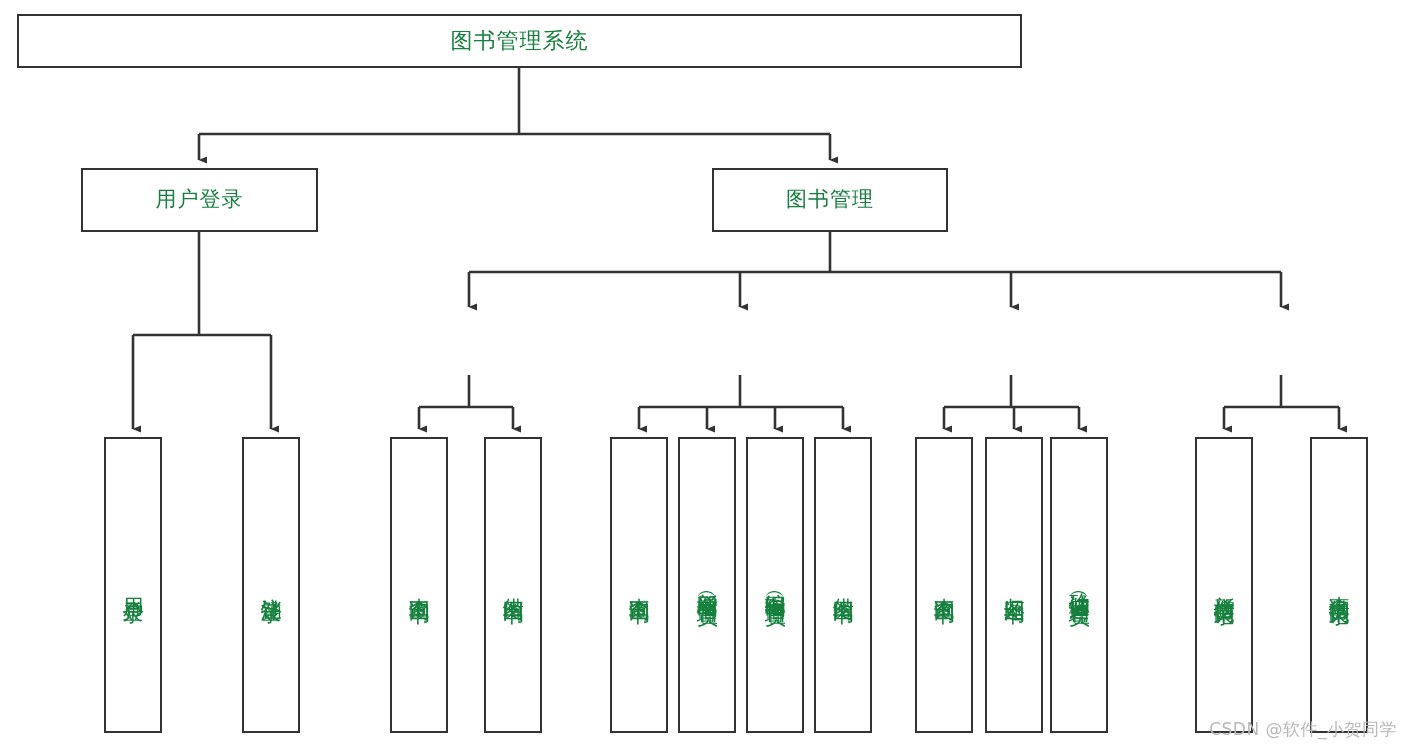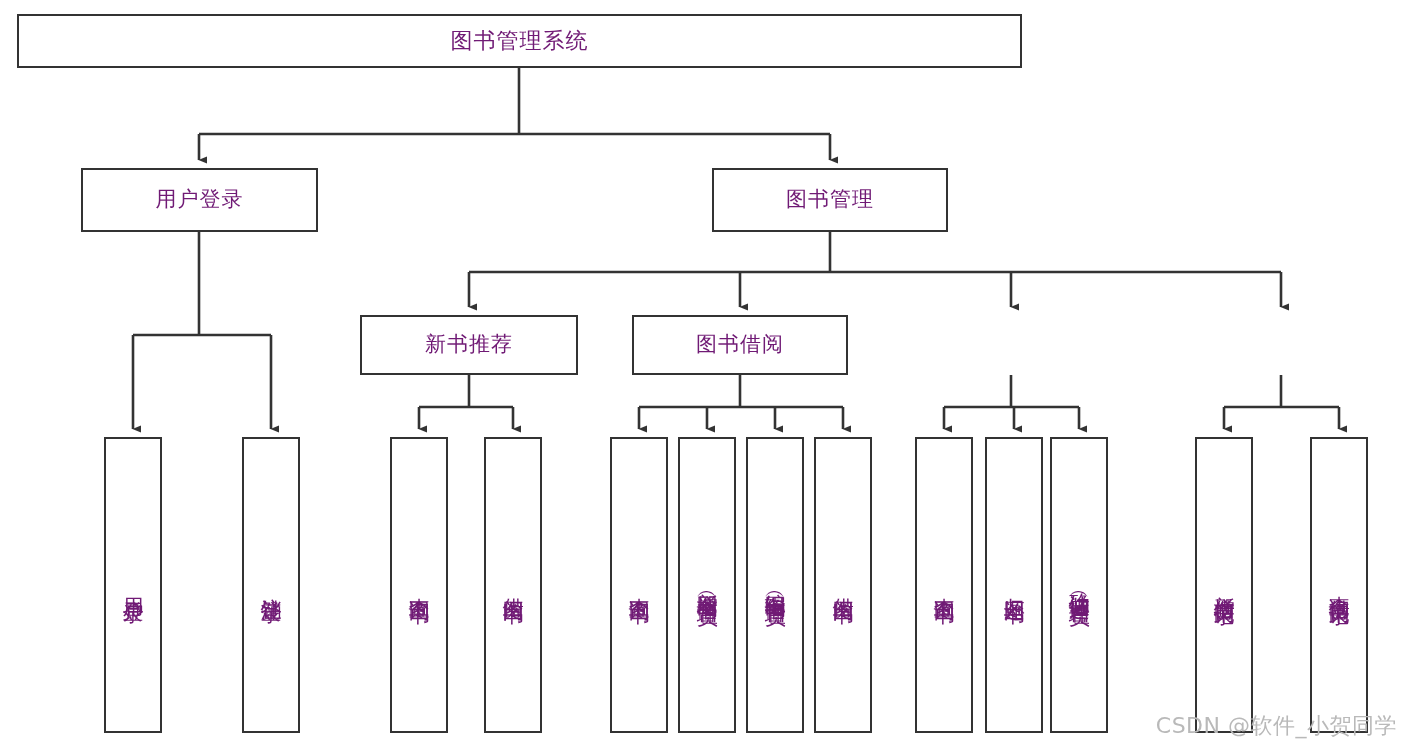--- a/index.html
+++ b/index.html
@@ -27,21 +27,21 @@
     pointer-events: none;
   }
   .node {
     position: absolute;
     box-sizing: border-box;
     background: #ffffff;
     border: 2px solid #333333;
     display: flex;
     align-items: center;
     justify-content: center;
-    color: #701a75;
+    color: #15803d;
   }
   .node.horiz {
     font-size: 21px;
     line-height: 1.2;
     letter-spacing: 1px;
   }
   .node.root {
     font-size: 22px;
   }
   .node.vert {
@@ -58,21 +58,21 @@
     font-size: 21px;
     line-height: 1.35;
     letter-spacing: 2px;
     white-space: nowrap;
     text-align: center;
   }
   #watermark {
     position: absolute;
     right: 8px;
     bottom: 6px;
-    font-size: 22px;
+    font-size: 17px;
     color: #b9b9b9;
     letter-spacing: 0.5px;
     white-space: nowrap;
     font-family: "DejaVu Sans", "Liberation Sans", sans-serif;
   }
 </style>
 </head>
 <body>
 
 <div id="diagram-root">
@@ -131,26 +131,20 @@
     <span>图书管理系统</span>
   </div>
 
   <div class="node horiz" style="left:81px; top:168px; width:237px; height:64px;">
     <span>用户登录</span>
   </div>
   <div class="node horiz" style="left:712px; top:168px; width:236px; height:64px;">
     <span>图书管理</span>
   </div>
 
-  <div class="node horiz" style="left:360px; top:315px; width:218px; height:60px;">
-    <span>新书推荐</span>
-  </div>
-  <div class="node horiz" style="left:632px; top:315px; width:216px; height:60px;">
-    <span>图书借阅</span>
-  </div>
 
   <div class="node vert" style="left:104px; top:437px; width:58px; height:296px;">
     <span class="vlabel">用户登录</span>
   </div>
   <div class="node vert" style="left:242px; top:437px; width:58px; height:296px;">
     <span class="vlabel">注销登录</span>
   </div>
 
   <div class="node vert" style="left:390px; top:437px; width:58px; height:296px;">
     <span class="vlabel">查询图书</span>

